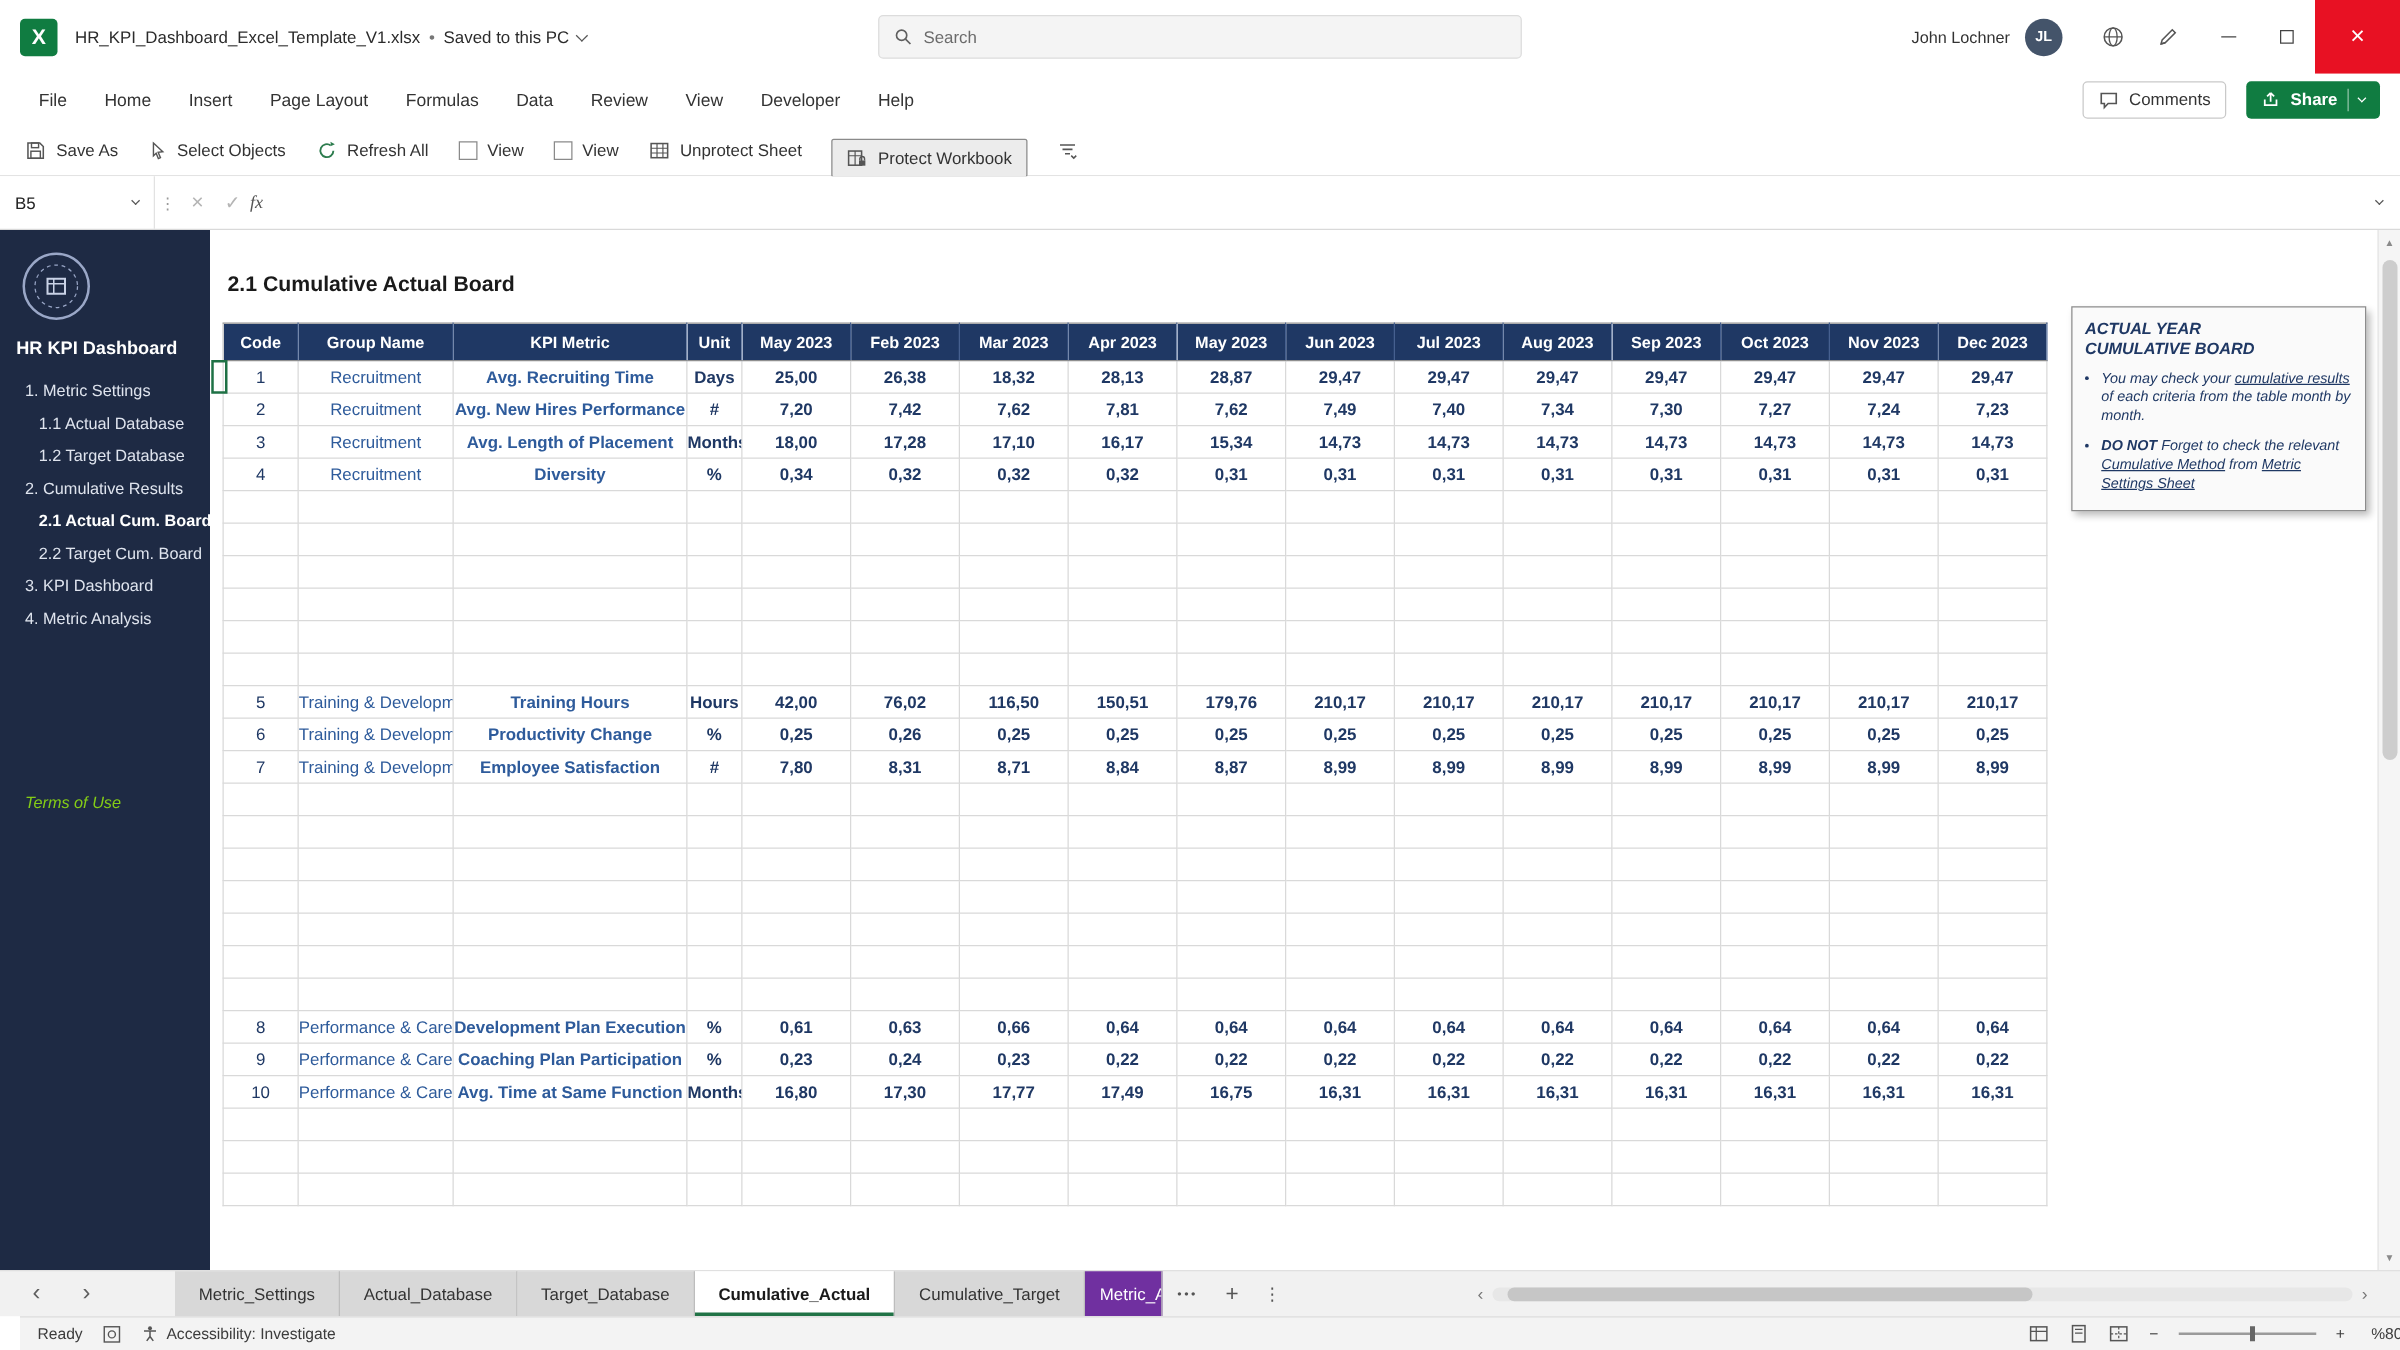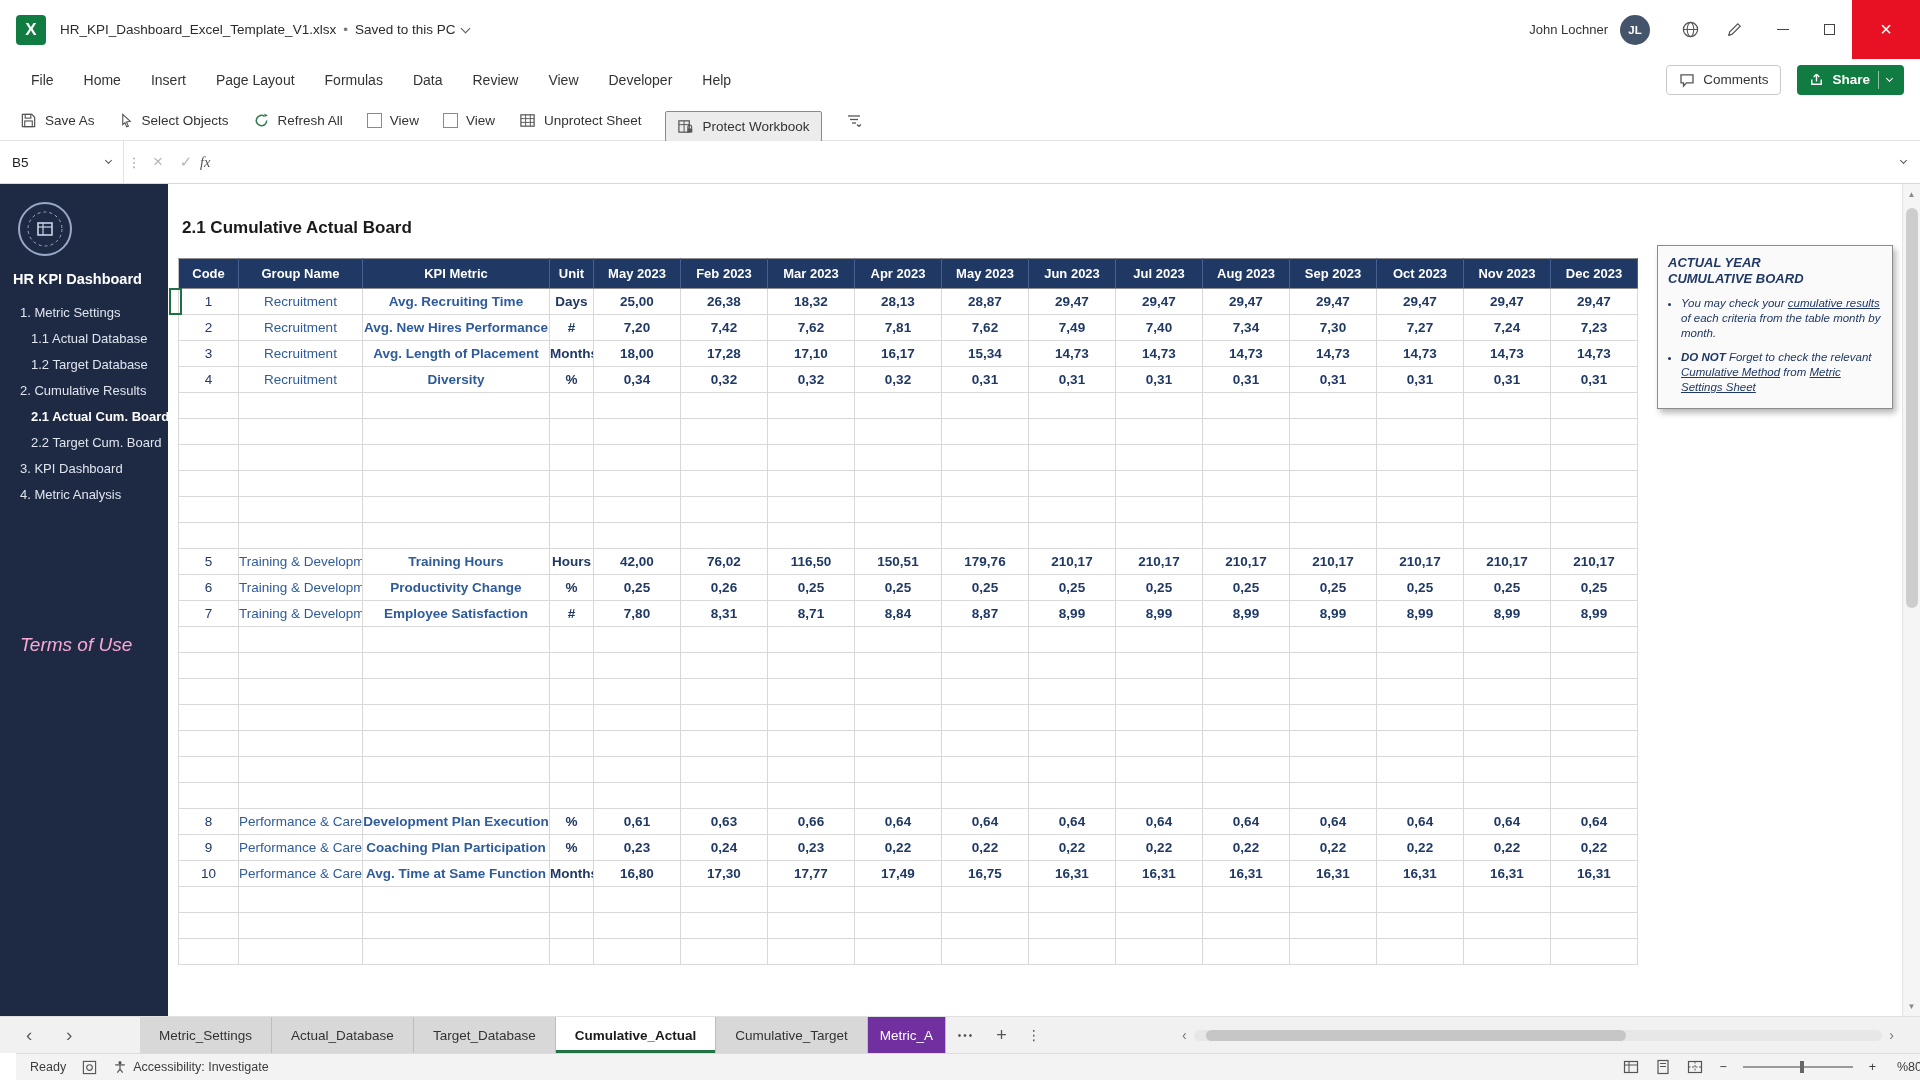--- a/index.html
+++ b/index.html
@@ -55,21 +55,21 @@
 
   
   .main{position:absolute;top:184px;left:0;width:1920px;height:832px;background:#fff;}
   .sidebar{position:absolute;left:0;top:0;width:168px;height:100%;background:var(--sidebar-bg,#1e2a44);color:#e8ecf5;}
   .logo{position:absolute;left:16px;top:16px;width:58px;height:58px;}
   .sb-title{position:absolute;left:13px;top:87px;font-size:14.5px;font-weight:700;color:#fff;white-space:nowrap;}
   .sb-items{position:absolute;left:0;top:115px;right:0;display:flex;flex-direction:column;}
   .sb-item{padding:6.5px 0 6.5px 20px;font-size:13px;line-height:13px;color:#dfe4ee;cursor:pointer;white-space:nowrap;}
   .sb-item.ind{padding-left:31px;}
   .sb-item.active{font-weight:700;color:#fff;}
-  .sb-footer{position:absolute;left:20px;top:450px;font-style:italic;font-size:19px;color:#f9a8d4;cursor:pointer;}
+  .sb-footer{position:absolute;left:20px;top:450px;font-style:italic;font-size:13px;color:#84cc16;cursor:pointer;}
 
   .grid{position:absolute;left:168px;top:0;width:1734px;height:100%;background:#fff;}
   .heading{position:absolute;left:14px;top:34px;font-size:17px;font-weight:700;color:#1a1a1a;}
   .sel-box{position:absolute;left:1px;top:104px;width:13px;height:27px;border:2px solid var(--selection-green,#1e7145);z-index:4;}
 
   #kpi-table{position:absolute;left:10px;top:74px;border-collapse:collapse;table-layout:fixed;width:1459px;border:1px solid #bfbfbf;}
   #kpi-table th{background:var(--header-bg,#1f3864);color:#fff;font-size:13px;font-weight:700;height:30px;border-right:1px solid #46608f;border-top:1px solid #8f8f8f;border-bottom:1px solid #8f8f8f;overflow:hidden;white-space:nowrap;}
   #kpi-table th:nth-child(1){width:60px;}
   #kpi-table th:nth-child(2){width:124px;}
   #kpi-table th:nth-child(3){width:187px;}
@@ -95,21 +95,21 @@
   .varr.down{margin-top:auto;}
 
   
   .tabstrip{position:absolute;top:1016px;left:0;width:1920px;height:37px;background:#f1f1f1;border-top:1px solid #e0e0e0;}
   .tab-nav{position:absolute;top:0;height:100%;display:flex;align-items:center;font-size:19px;color:#5f5f5f;cursor:pointer;}
   .tab-nav.prev{left:26px;}
   .tab-nav.next{left:66px;}
   .tabs{position:absolute;left:140px;top:0;height:100%;display:flex;align-items:stretch;}
   .tab{display:flex;align-items:center;padding:0 19px;font-size:13.5px;color:#333;background:#d8d8d8;border-right:1px solid #bdbdbd;cursor:pointer;white-space:nowrap;}
   .tab.active{background:#fff;font-weight:700;color:#1a1a1a;box-shadow:inset 0 -3px 0 var(--active-tab-underline,#217346);}
-  .tab.purple{background:var(--tab-purple,#7030a0);color:#fff;width:78px;padding:0 0 0 12px;overflow:hidden;}
+  .tab.purple{background:var(--tab-purple,#7030a0);color:#fff;width:62px;padding:0 0 0 12px;overflow:hidden;}
   .tab-more{display:flex;align-items:center;padding:0 12px;color:#555;font-size:10px;letter-spacing:2px;cursor:pointer;}
   .tab-add{display:flex;align-items:center;padding:0 10px;font-size:18px;color:#555;cursor:pointer;}
   .tab-dots{display:flex;align-items:center;padding:0 10px;font-size:14px;color:#555;cursor:pointer;}
   .hscroll{position:absolute;left:1182px;top:0;width:712px;height:100%;display:flex;align-items:center;gap:7px;}
   .harr{color:#777;font-size:14px;cursor:pointer;}
   .htrack{flex:1;height:11px;background:#e7e7e7;border-radius:6px;position:relative;}
   .hthumb{position:absolute;left:12px;width:420px;height:11px;background:#c6c6c6;border-radius:6px;cursor:pointer;}
 
   
   .statusbar{position:absolute;top:1053px;left:16px;width:1920px;height:27px;background:#f3f3f3;border-top:1px solid #dcdcdc;display:flex;align-items:center;font-size:12.5px;color:#3c3c3c;}
@@ -126,20 +126,27 @@
 
 <div class="app">
 
   <header class="titlebar">
     <div class="excel-logo">X</div>
     <div class="doc-title">
       <span>HR_KPI_Dashboard_Excel_Template_V1.xlsx</span>
       <span class="dot">•</span>
       <span>Saved to this PC</span>
       <span class="chev"></span>
+    </div>
+    <div class="search-box">
+      <svg width="15" height="15" viewBox="0 0 16 16">
+          <circle cx="6.5" cy="6.5" r="4.6" fill="none" stroke="#5f5f5f" stroke-width="1.5"></circle>
+          <line x1="10" y1="10" x2="14.4" y2="14.4" stroke="#5f5f5f" stroke-width="1.5"></line>
+        </svg>
+      <input placeholder="Search" style="">
     </div>
     <div class="tb-right">
       <span class="user-name">John Lochner</span>
       <div class="avatar">JL</div>
       <div class="tb-icon">
         <svg width="19" height="19" viewBox="0 0 20 20">
             <circle cx="10" cy="10" r="7.5" fill="none" stroke="#555" stroke-width="1.3"></circle>
             <ellipse cx="10" cy="10" rx="3.4" ry="7.5" fill="none" stroke="#555" stroke-width="1.1"></ellipse>
             <line x1="2.5" y1="10" x2="17.5" y2="10" stroke="#555" stroke-width="1.1"></line>
           </svg>

